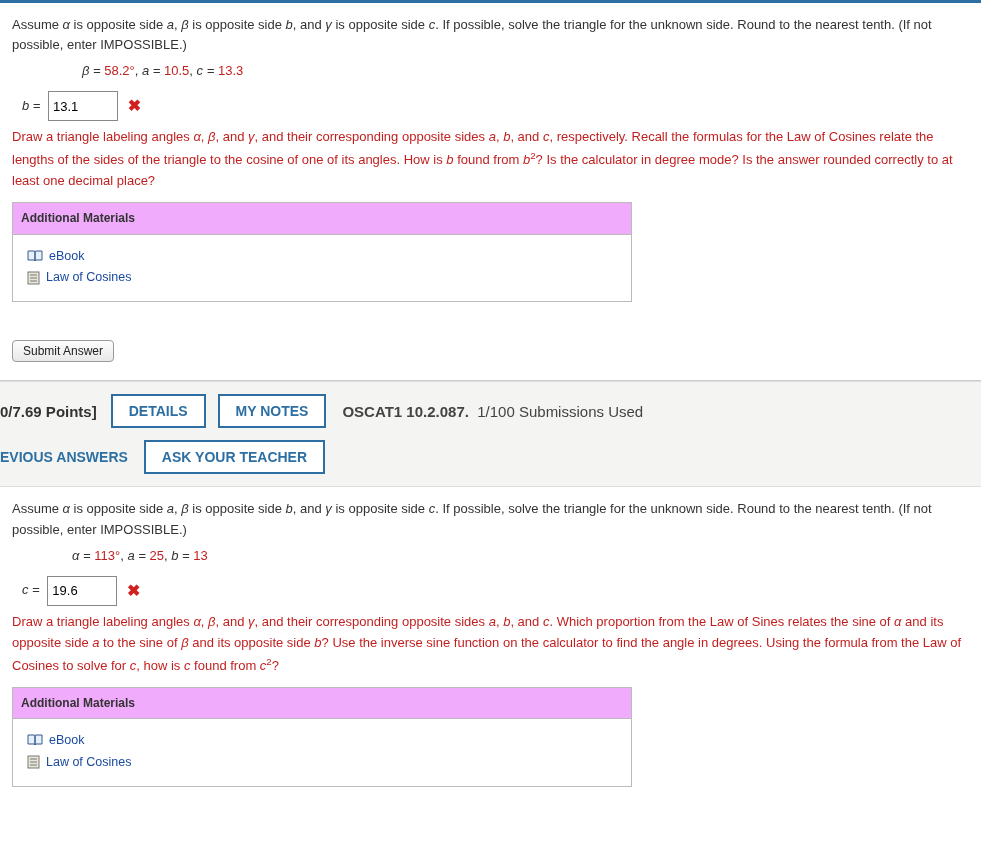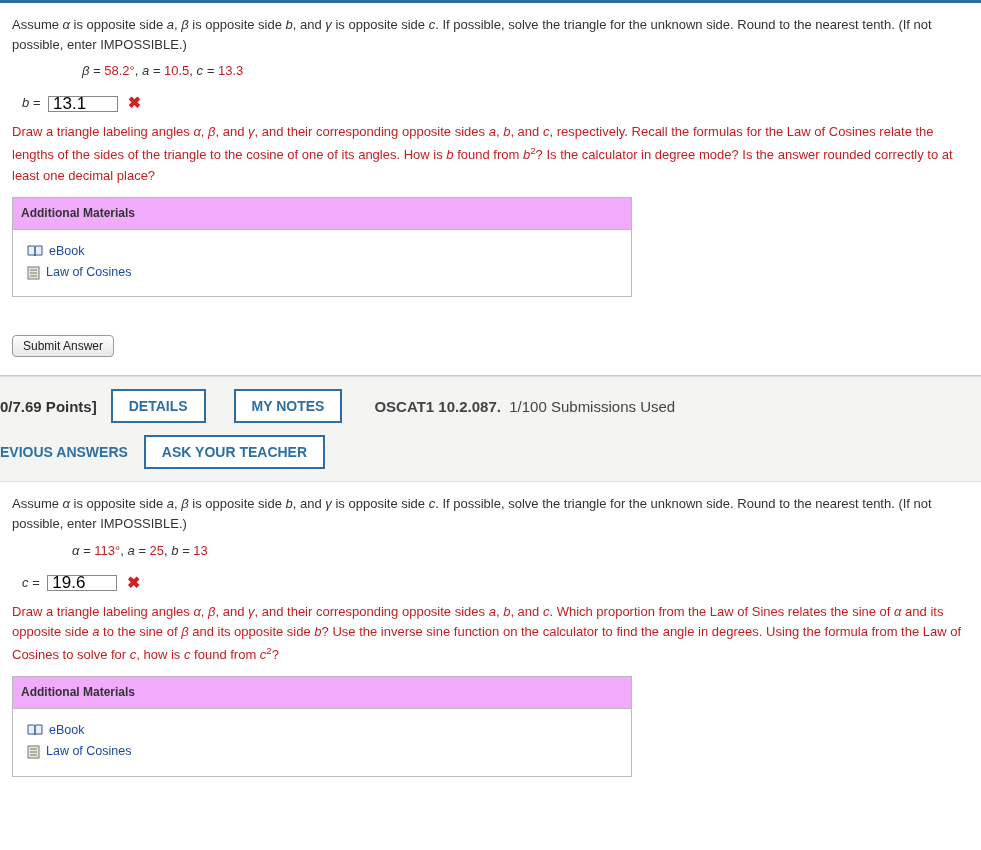--- a/index.html
+++ b/index.html
@@ -24,24 +24,24 @@
   .given {
     margin: 6px 0 10px 70px;
     font-family: Verdana, Geneva, sans-serif;
   }
   .given .sym { font-style: italic; }
   .given .val { color: #c21f1f; text-align: center; }
   .answer-line { margin: 4px 0 6px 10px; }
   .answer-line .sym { font-style: italic; margin-right: 4px; }
   input.answer {
     width: 70px;
-    height: 16px;
+    height: 30px;
     border: 1px solid #888;
     padding: 7px 4px;
-    font-size: 17px;
+    font-size: 13px;
     vertical-align: middle;
   }
   .x-mark {
     color: #d21f1f;
     font-weight: bold;
     font-size: 16px;
     margin-left: 6px;
     vertical-align: middle;
     display: inline-block;
   }
@@ -109,21 +109,21 @@
     margin-right: 14px;
   }
   .pill {
     border: 2px solid #2d6fa3;
     color: #2d6fa3;
     background: #fff;
     font-weight: 600;
     font-size: 14px;
     font-family: "Segoe UI", Arial, sans-serif;
     padding: 7px 16px;
-    margin-right: 28px;
+    margin-right: 12px;
     cursor: pointer;
     display: inline-block;
   }
   .qref {
     font-family: "Segoe UI", Arial, sans-serif;
     font-size: 15px;
     color: #444;
     margin-left: 4px;
   }
   .qref b { font-weight: bold; }

